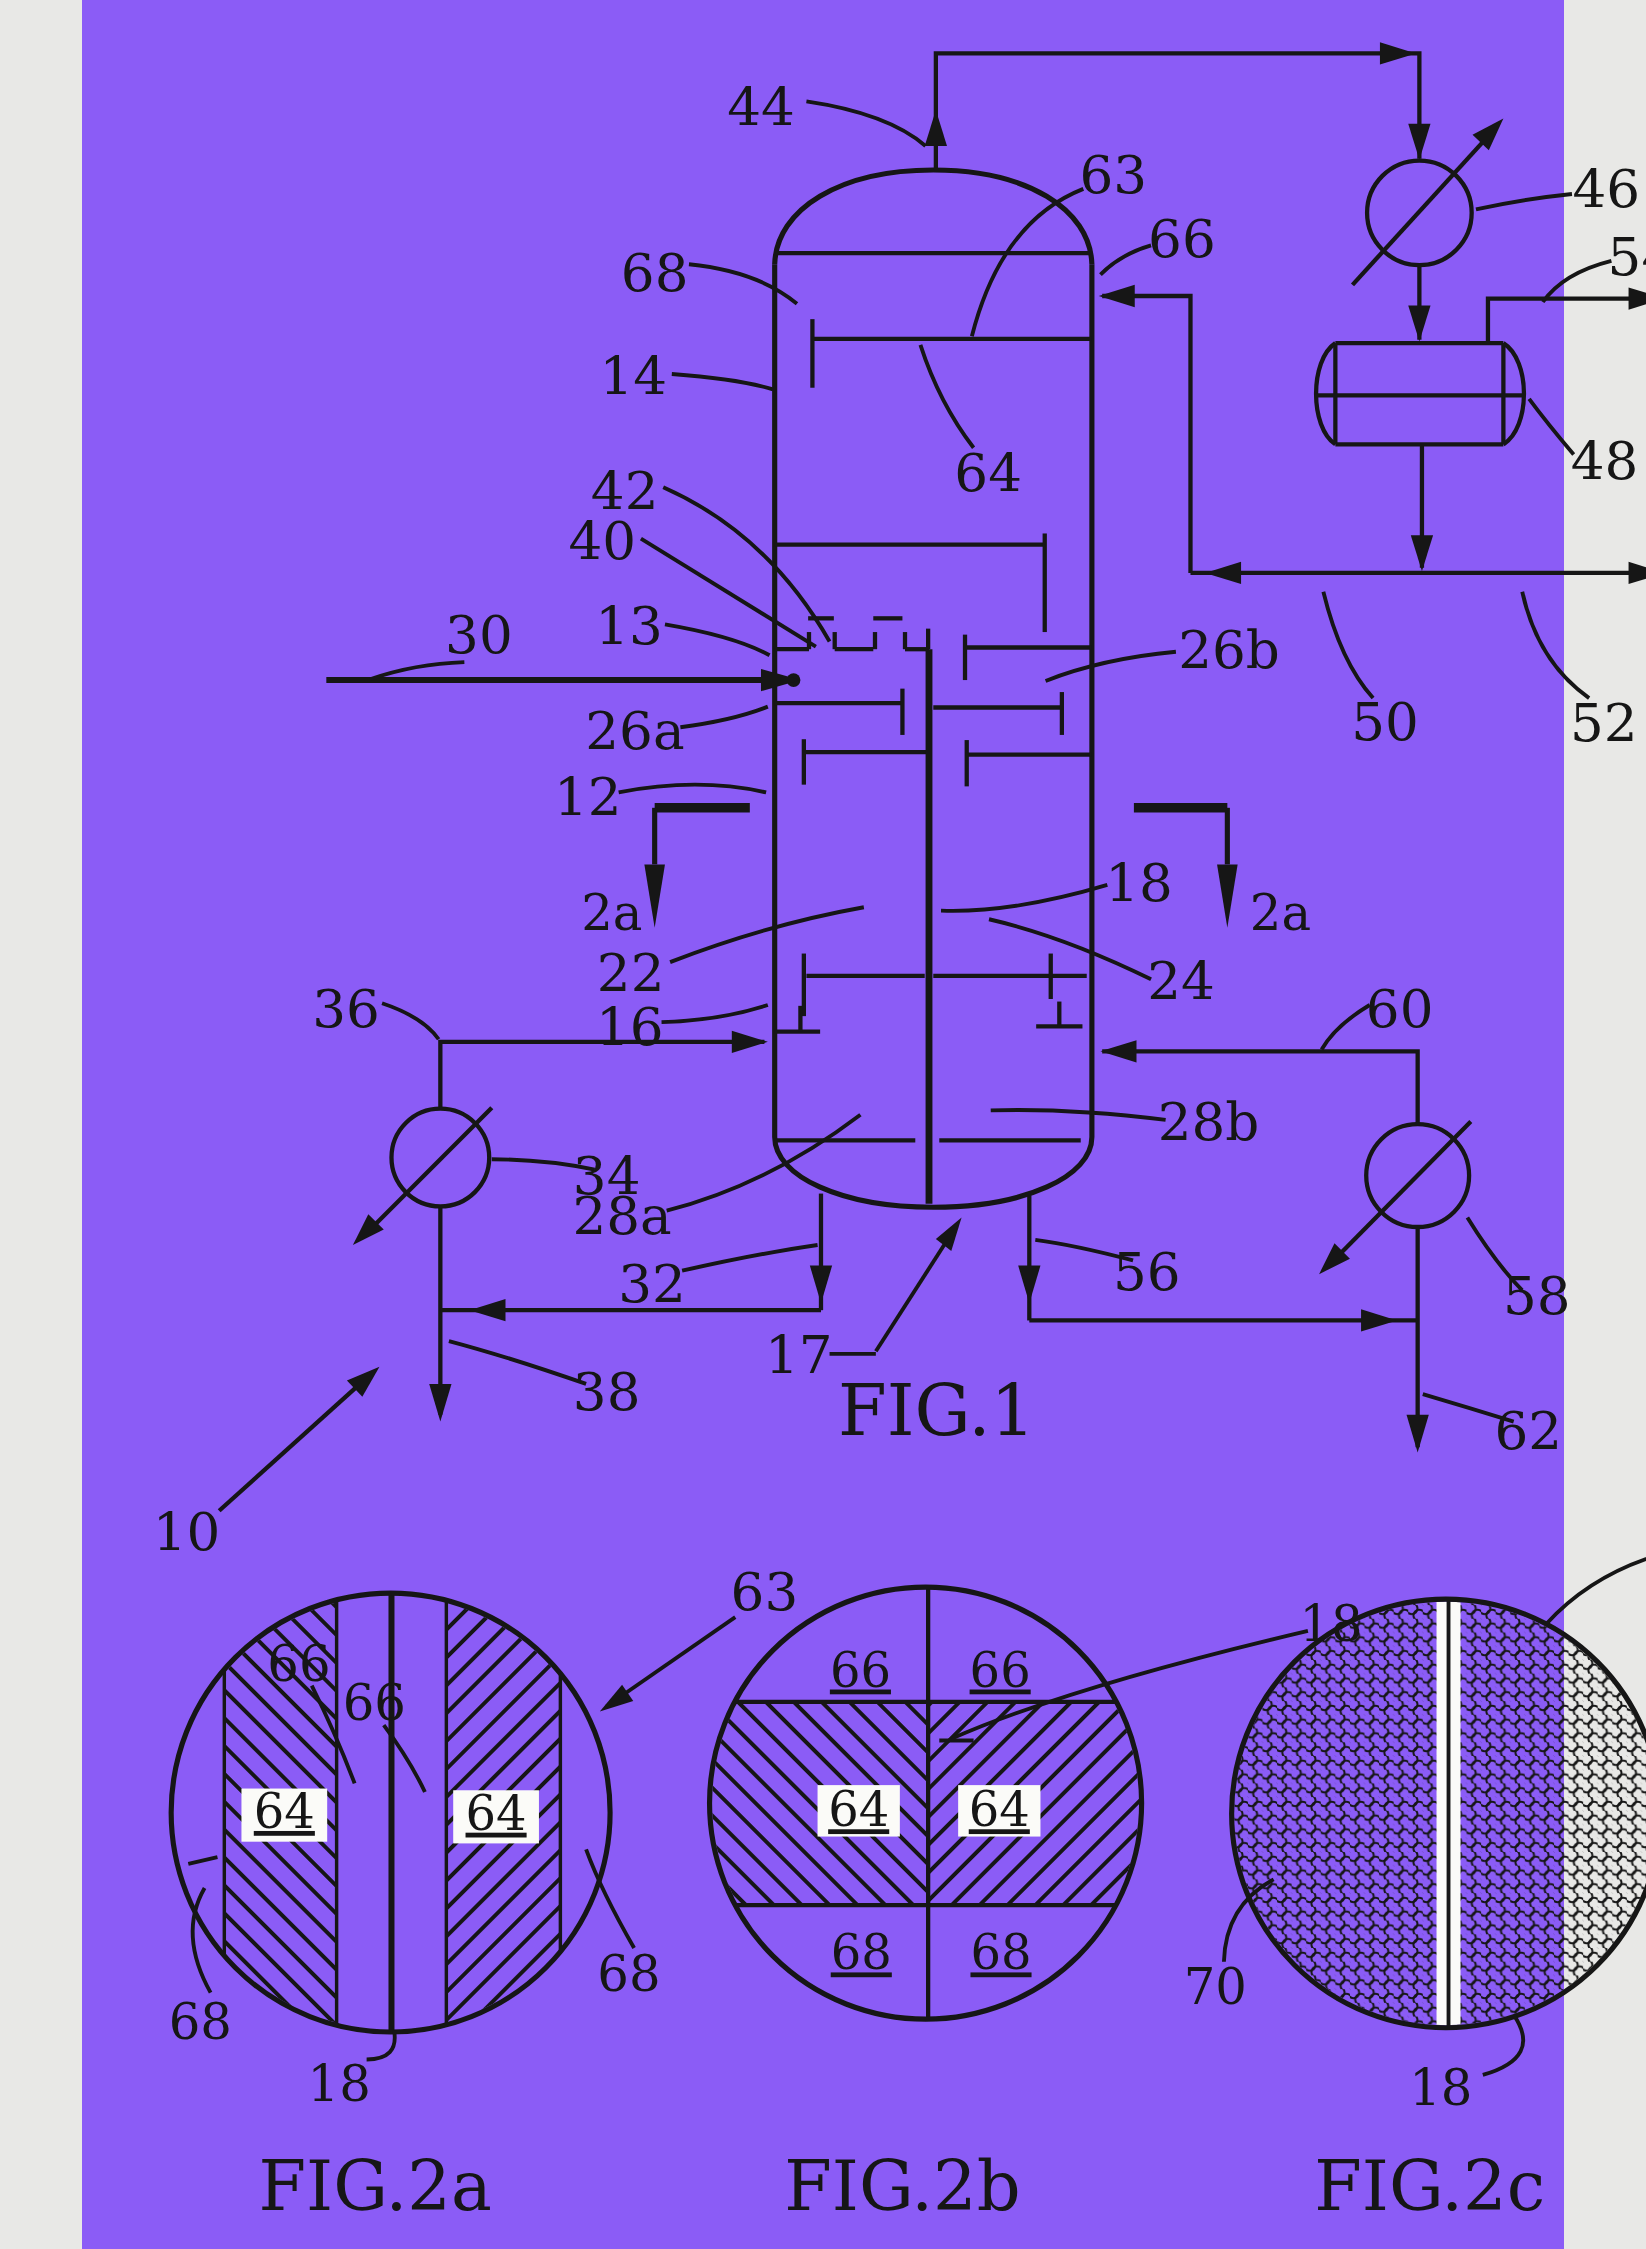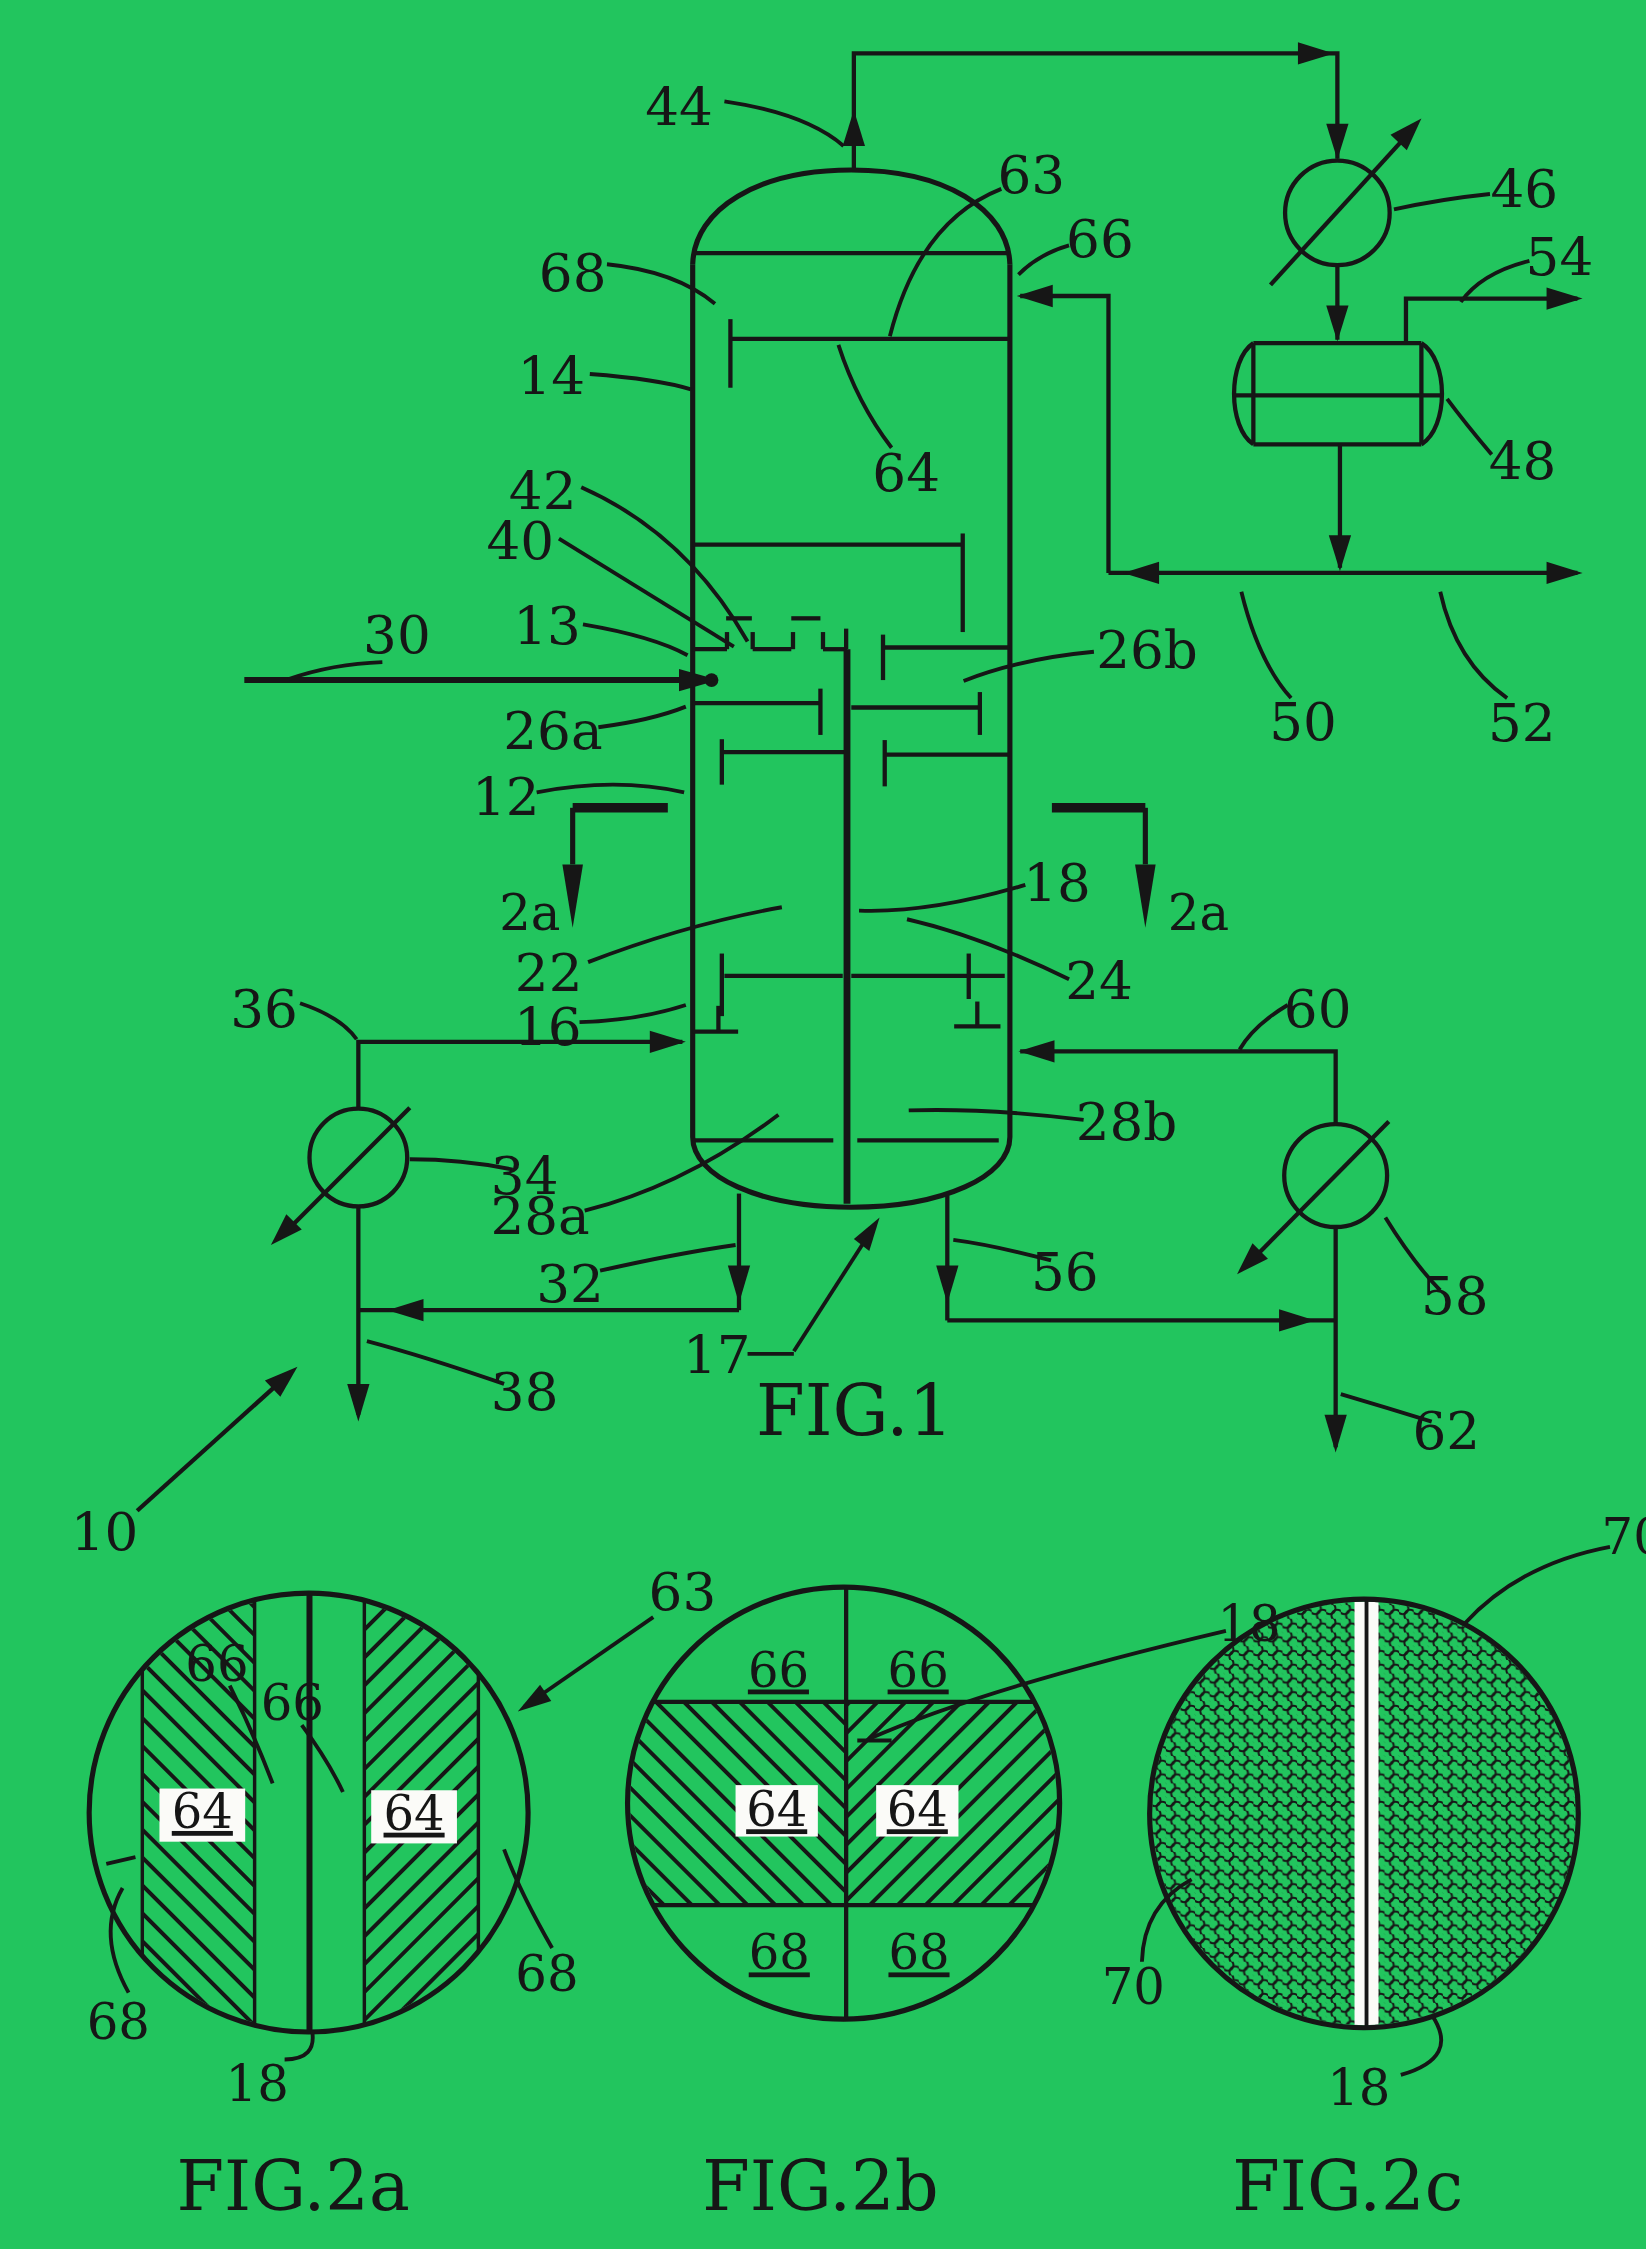--- a/index.html
+++ b/index.html
@@ -1,16 +1,16 @@
 <!DOCTYPE html>
 <html style="font-size:13.7px"><head>
 <meta charset="utf-8">
 <style>
   html,body{margin:0;padding:0;background:#e8e8e6;}
-  .page{width:1646px;height:2250px;background:#22c55e;position:relative;margin:0 auto;}
+  .page{width:1482px;height:2250px;background:#8b5cf6;position:relative;margin:0 auto;}
   svg{display:block;}
   .lbl{font-family:"DejaVu Serif","Liberation Serif",serif;fill:#161616;text-anchor:middle;}
   .ink{stroke:#161616;fill:none;}
 </style>
 </head>
 <body>
 
 <div class="page">
 <svg width="1646" height="2250" viewBox="0 0 1920 2624" xmlns="http://www.w3.org/2000/svg">
   <defs>

